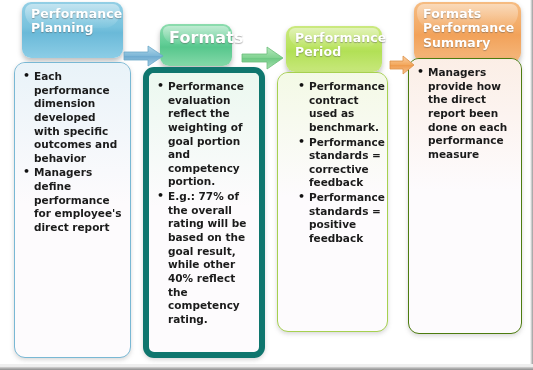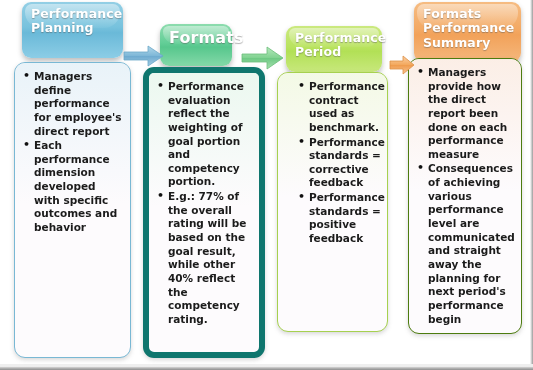--- a/index.html
+++ b/index.html
@@ -114,22 +114,22 @@
 
   <div class="col c1">
     <div class="hdr" style="left:22px;top:2px;width:101px;height:56px;font-size:12.5px;">
       <span class="sheen"></span>
       <span class="hdr-txt" style="white-space:pre-line;">Performance
 Planning</span>
     </div>
     <div class="body" style="left:14px;top:62px;width:117px;height:296px;">
       <span class="tint"></span>
       <ul>
+        <li>Each performance dimension developed with specific outcomes and behavior</li>
         <li>Managers define performance for employee's direct report</li>
-        <li>Each performance dimension developed with specific outcomes and behavior</li>
       </ul>
     </div>
   </div>
 
   <div class="arrow" style="left:122px;top:44px;">
     <svg width="44" height="24" viewBox="0 0 44 24">
       <defs>
         <linearGradient id="g1" x1="0" y1="0" x2="0" y2="1">
           <stop offset="0%" stop-color="#b3d8ea"></stop>
             <stop offset="48%" stop-color="#7fb8d8"></stop>
@@ -203,21 +203,20 @@
     <div class="hdr" style="left:414px;top:2px;width:107px;height:60px;font-size:12.5px;">
       <span class="sheen"></span>
       <span class="hdr-txt" style="white-space:pre-line;">Formats
 Performance
 Summary</span>
     </div>
     <div class="body" style="left:408px;top:58px;width:114px;height:276px;">
       <span class="tint"></span>
       <ul>
         <li>Managers provide how the direct report been done on each performance measure</li>
-        <li>Consequences of achieving various performance level are communicated and straight away the planning for next period's performance begin</li>
       </ul>
     </div>
   </div>
 
   <div class="frame-right"></div>
   <div class="frame-bottom-inner"></div>
   <div class="frame-bottom"></div>
 </div>
 
 </body></html>

